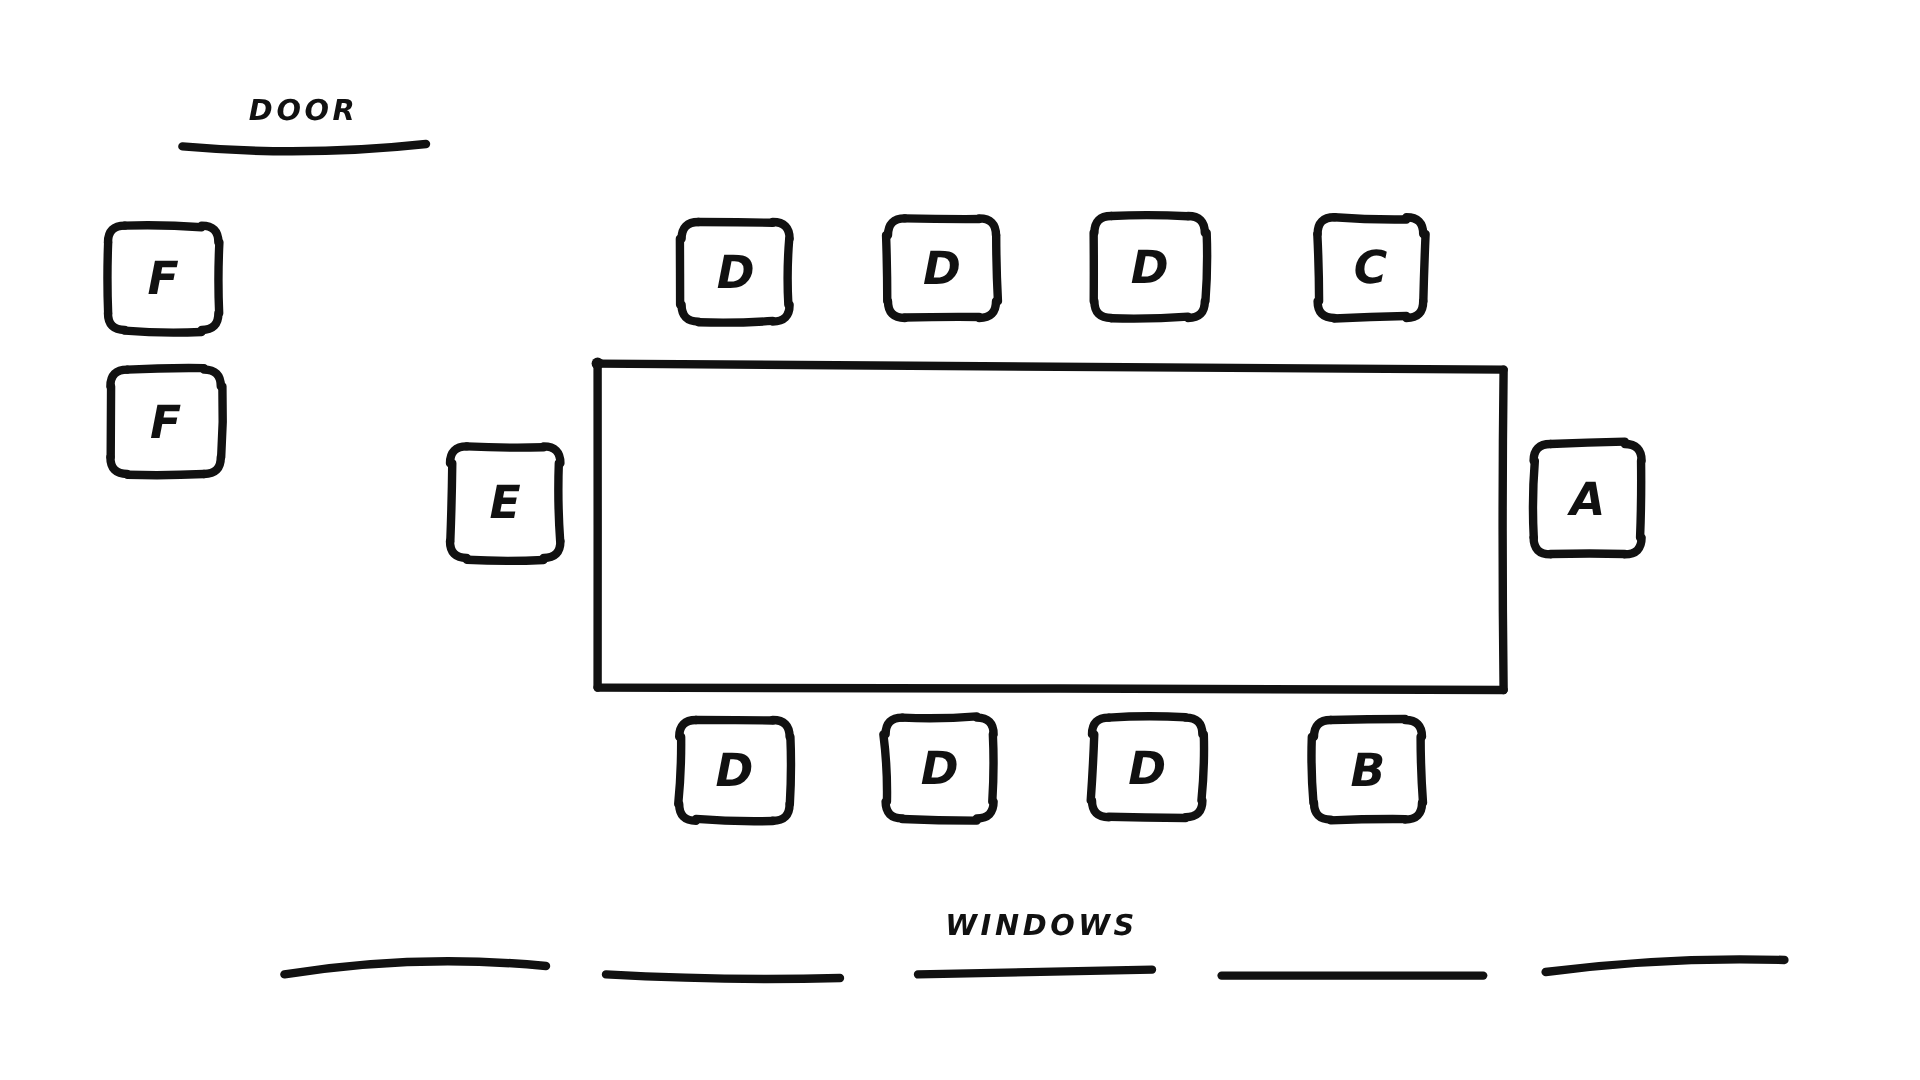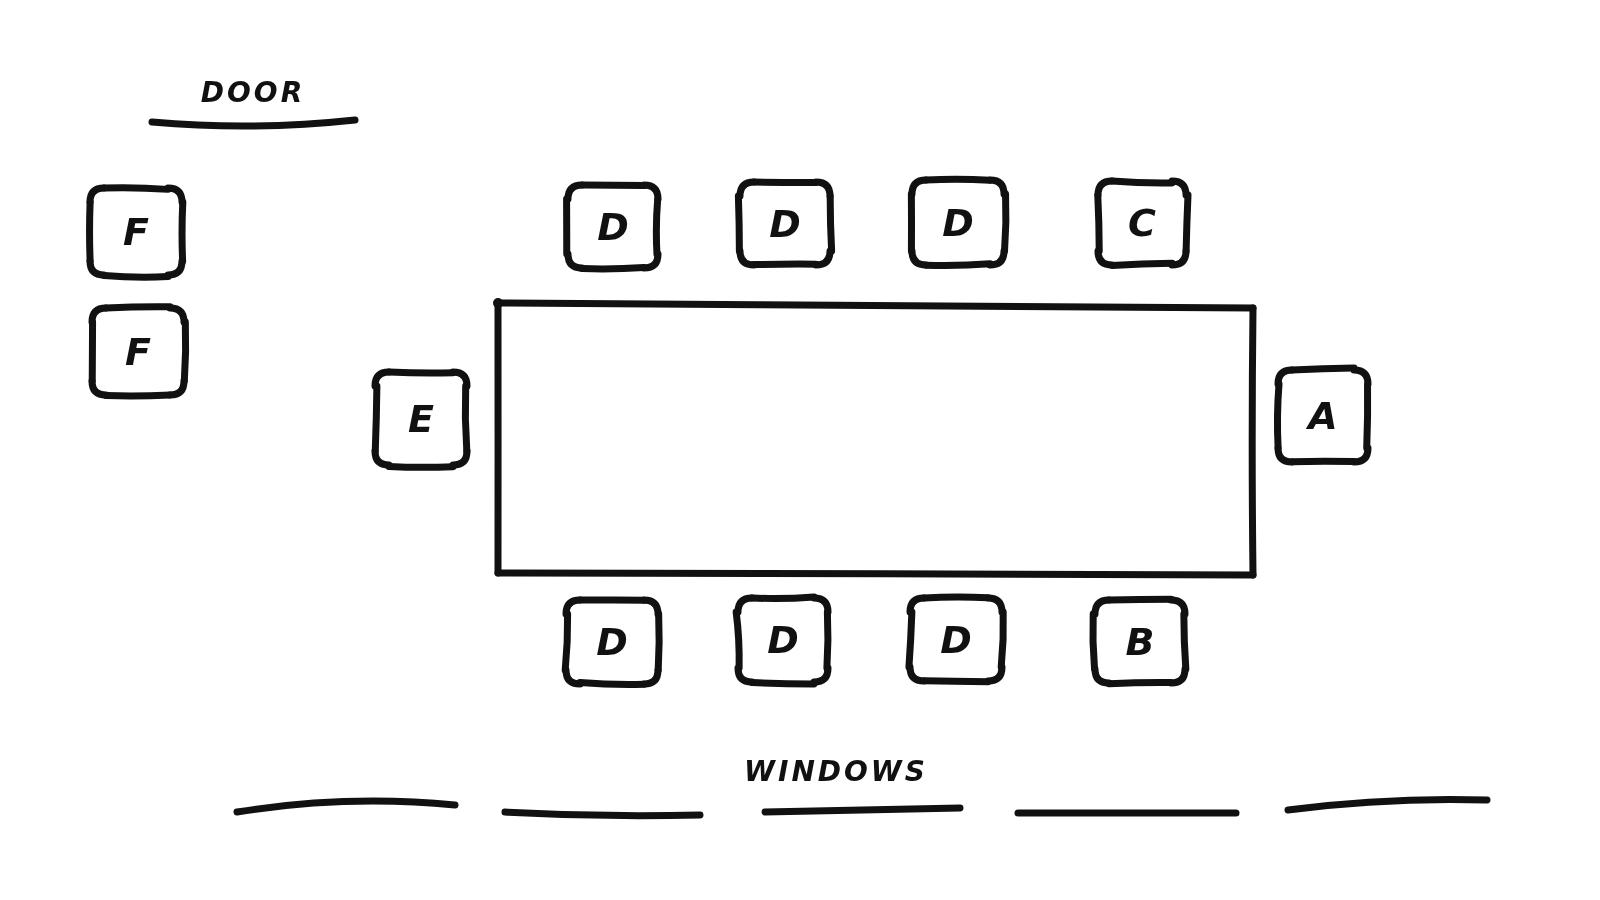--- a/index.html
+++ b/index.html
@@ -39,21 +39,21 @@
     font-family: "DejaVu Sans", sans-serif;
     font-weight: 700;
     font-style: italic;
     font-size: 38px;
     letter-spacing: 0px;
   }
   .room-label {
     font-family: "DejaVu Sans", sans-serif;
     font-weight: 700;
     font-style: italic;
-    font-size: 28px;
+    font-size: 24px;
     letter-spacing: 3px;
   }
 </style>
 </head>
 <body>
 
 <div id="stage">
   <svg id="sketch" viewBox="0 0 1600 900" xmlns="http://www.w3.org/2000/svg">
       <g>
         <path d="M 498 303 Q 875.4990996866121 305.6359473215677 1253 308" fill="none" stroke="#111111" stroke-width="7" stroke-linecap="round" stroke-linejoin="round"></path>
@@ -195,14 +195,14 @@
     <div class="chair-label" style="left: 1098px; top: 181px; width: 88px; height: 84px;">C</div>
     <div class="chair-label" style="left: 375px; top: 372px; width: 92px; height: 93px;">E</div>
     <div class="chair-label" style="left: 1278px; top: 370px; width: 90px; height: 92px;">A</div>
     <div class="chair-label" style="left: 566px; top: 600px; width: 92px; height: 84px;">D</div>
     <div class="chair-label" style="left: 738px; top: 598px; width: 90px; height: 84px;">D</div>
     <div class="chair-label" style="left: 910px; top: 598px; width: 92px; height: 83px;">D</div>
     <div class="chair-label" style="left: 1095px; top: 600px; width: 90px; height: 83px;">B</div>
     <div class="chair-label" style="left: 90px; top: 188px; width: 92px; height: 87px;">F</div>
     <div class="chair-label" style="left: 92px; top: 308px; width: 92px; height: 87px;">F</div>
     <div class="room-label" style="left: 93px; top: 66px; width: 320px; height: 52px;">DOOR</div>
-    <div class="room-label" style="left: 676px; top: 745px; width: 320px; height: 52px;">WINDOWS</div>
+    <div class="room-label" style="left: 708px; top: 745px; width: 320px; height: 52px;">WINDOWS</div>
   </div>
 
 </body></html>

